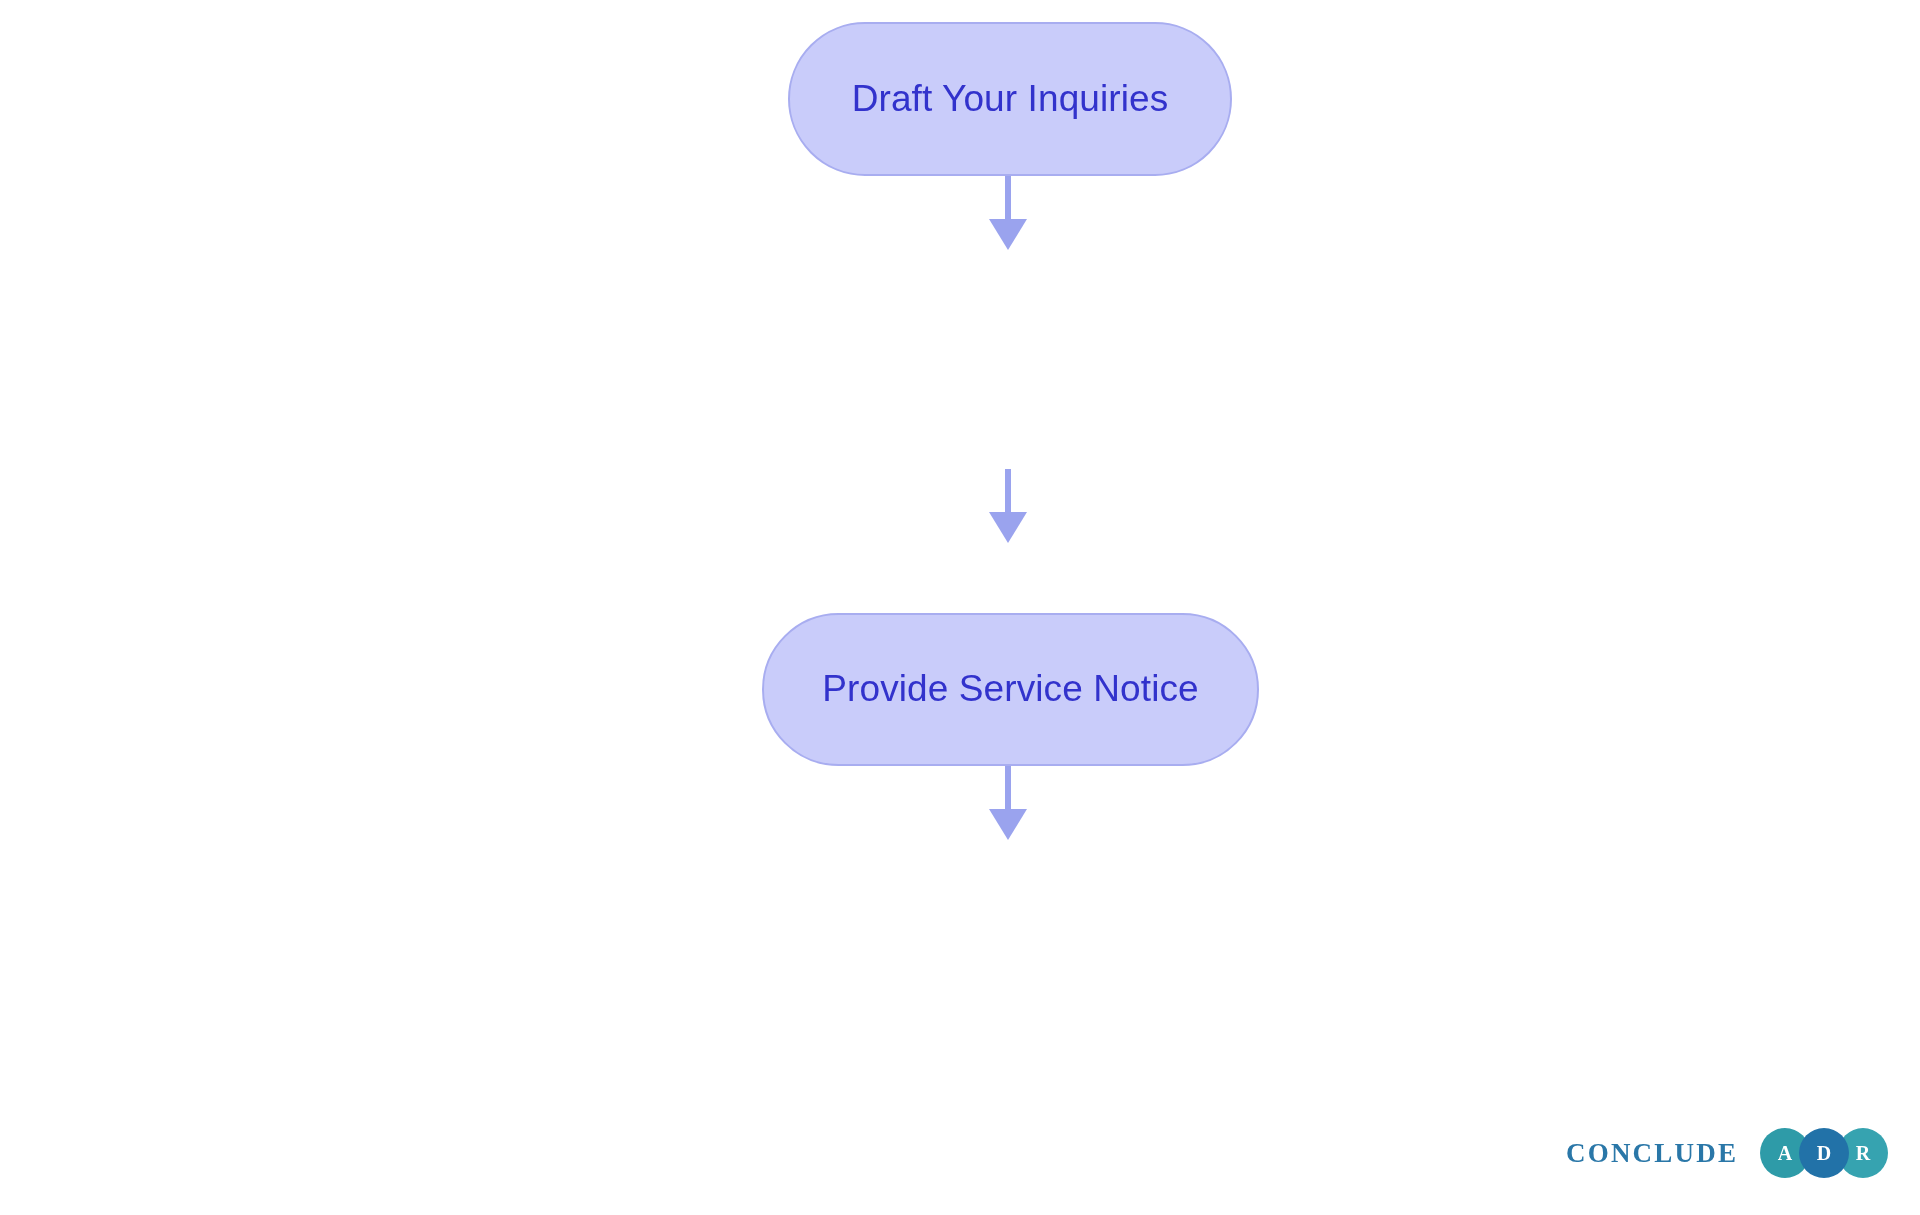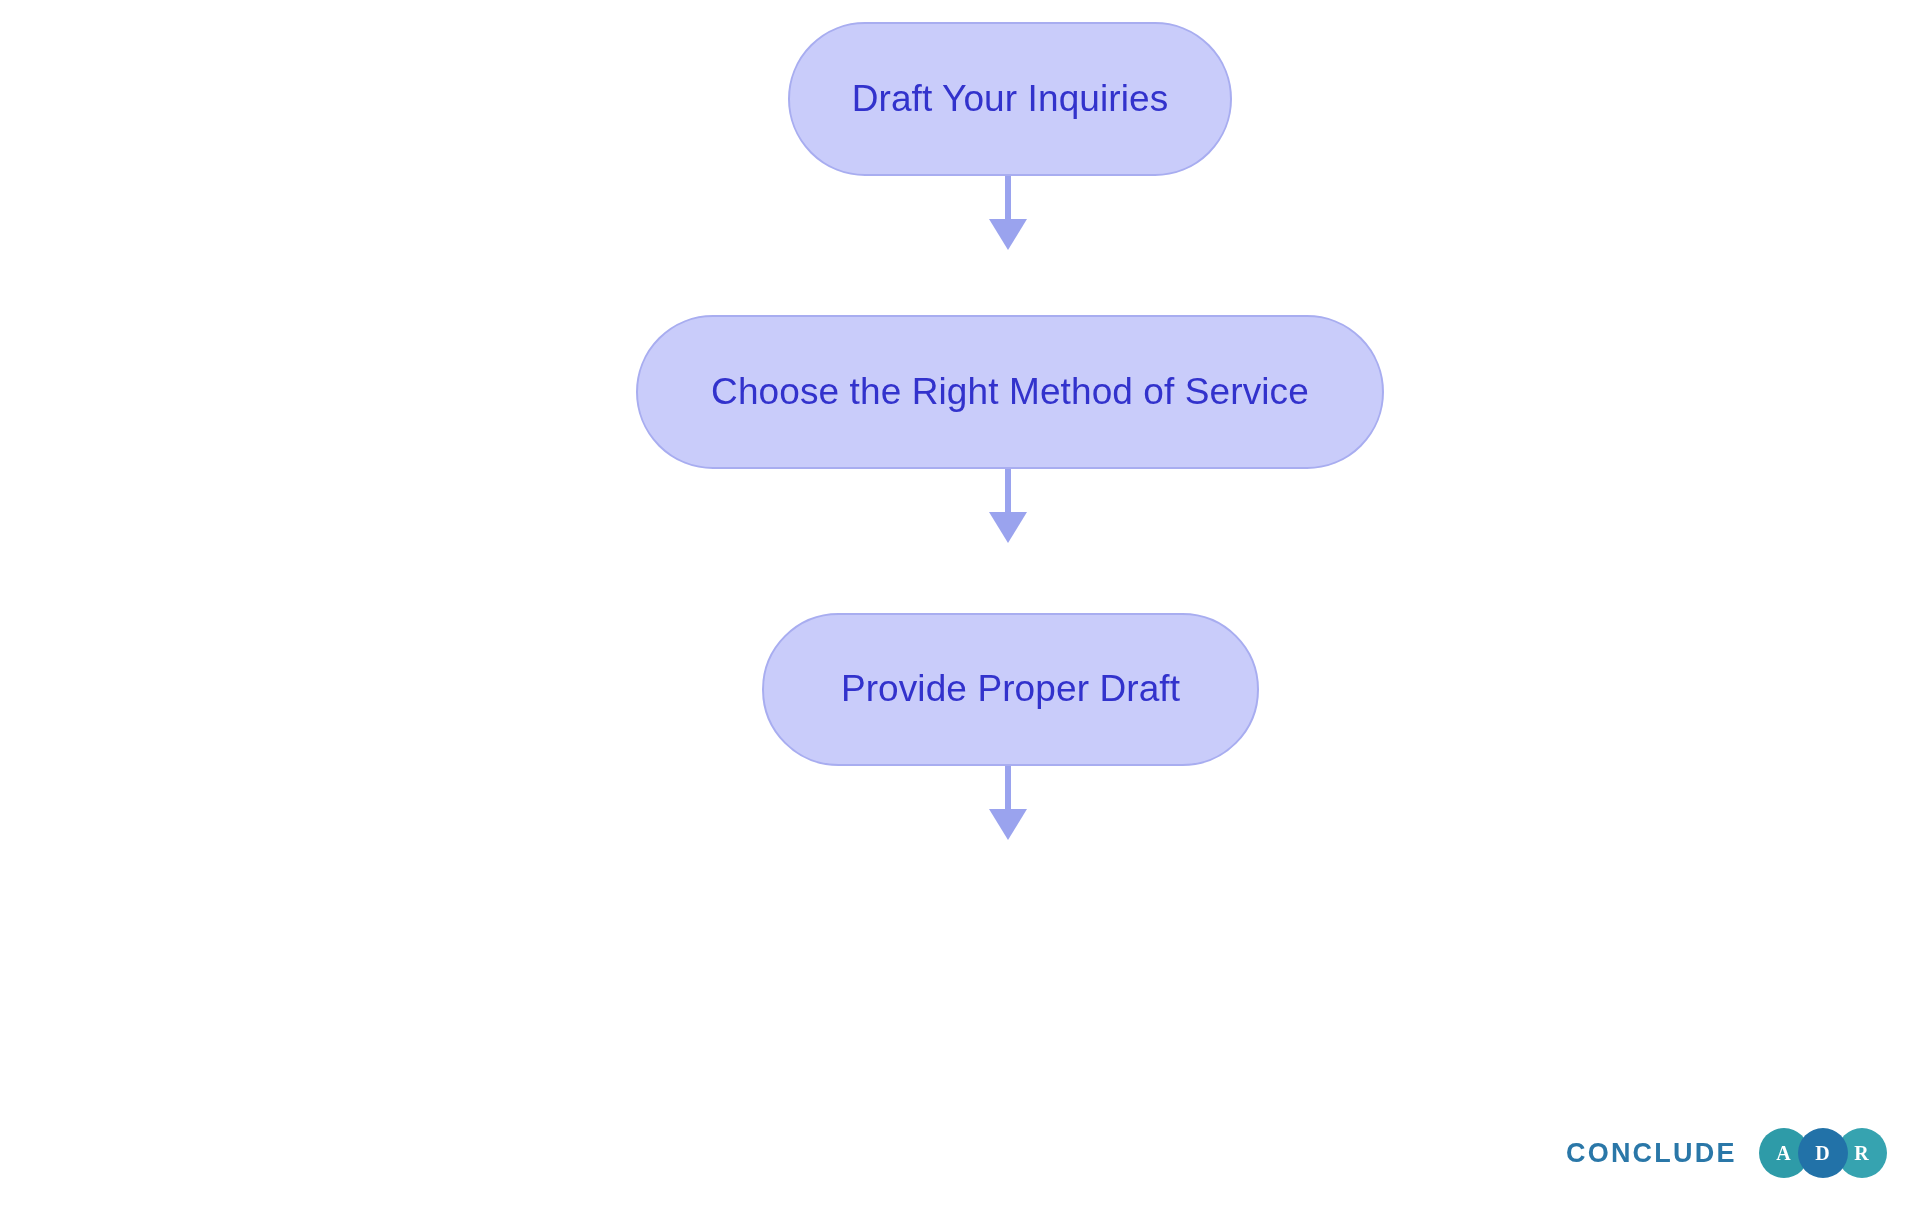--- a/index.html
+++ b/index.html
@@ -91,21 +91,21 @@
   
   #brand-logo {
     position: absolute;
     left: 1518px;
     top: 1128px;
     display: flex;
     align-items: center;
     z-index: 3;
   }
   #brand-wordmark {
-    font-family: Liberation Sans, sans-serif;
+    font-family: Liberation Serif, serif;
     font-weight: 700;
     font-size: 27px;
     letter-spacing: 2.2px;
     color: #2a77a8;
     white-space: nowrap;
   }
   #brand-marks {
     position: relative;
     margin-left: 22px;
     width: 128px;
@@ -137,31 +137,28 @@
 
   <div class="node" id="node-1">
     <span class="node-label">Draft Your Inquiries</span>
   </div>
 
   <div class="connector" id="connector-1">
     <div class="connector-line"></div>
     <div class="connector-head"></div>
   </div>
 
-  <div class="node" id="node-2">
-    <span class="node-label">Choose the Right Method of Service</span>
-  </div>
 
   <div class="connector" id="connector-2">
     <div class="connector-line"></div>
     <div class="connector-head"></div>
   </div>
 
   <div class="node" id="node-3">
-    <span class="node-label">Provide Proper Draft</span>
+    <span class="node-label">Provide Service Notice</span>
   </div>
 
   <div class="connector" id="connector-3">
     <div class="connector-line"></div>
     <div class="connector-head"></div>
   </div>
 
 
   <div id="brand-logo">
     <span id="brand-wordmark">CONCLUDE</span>

